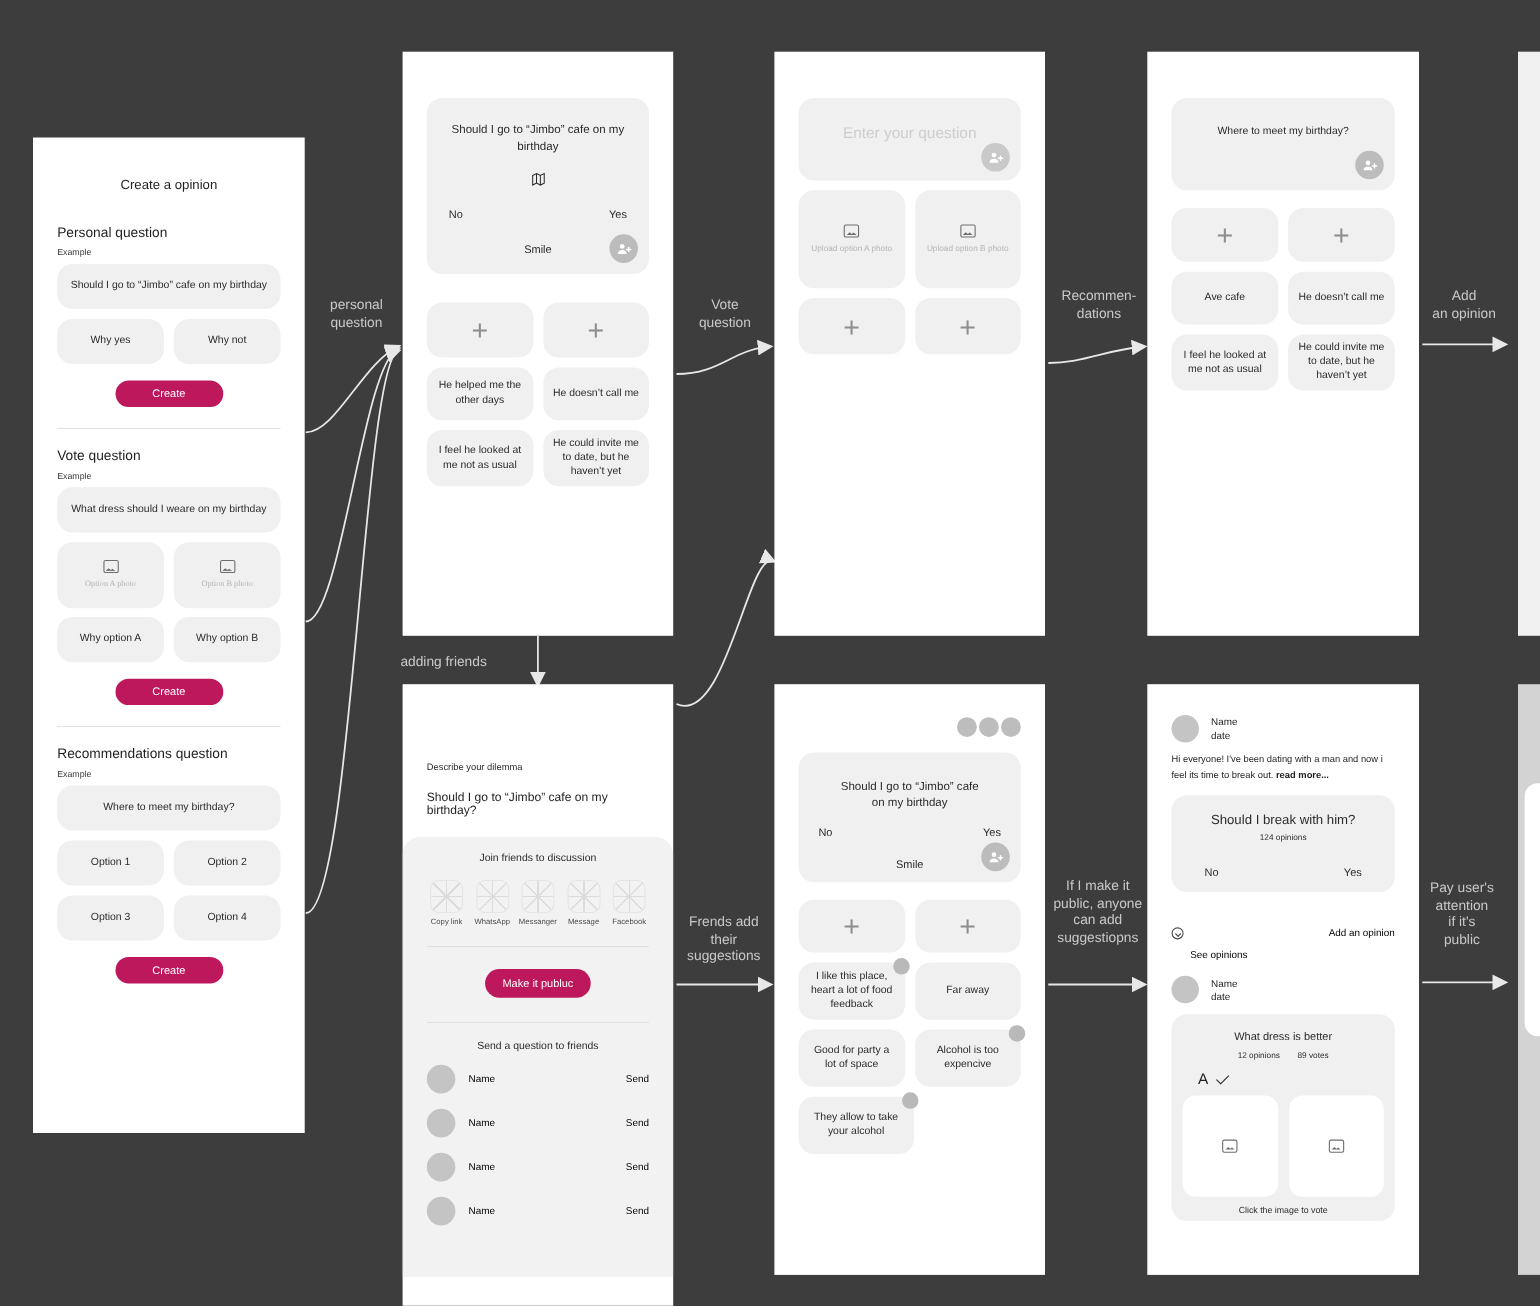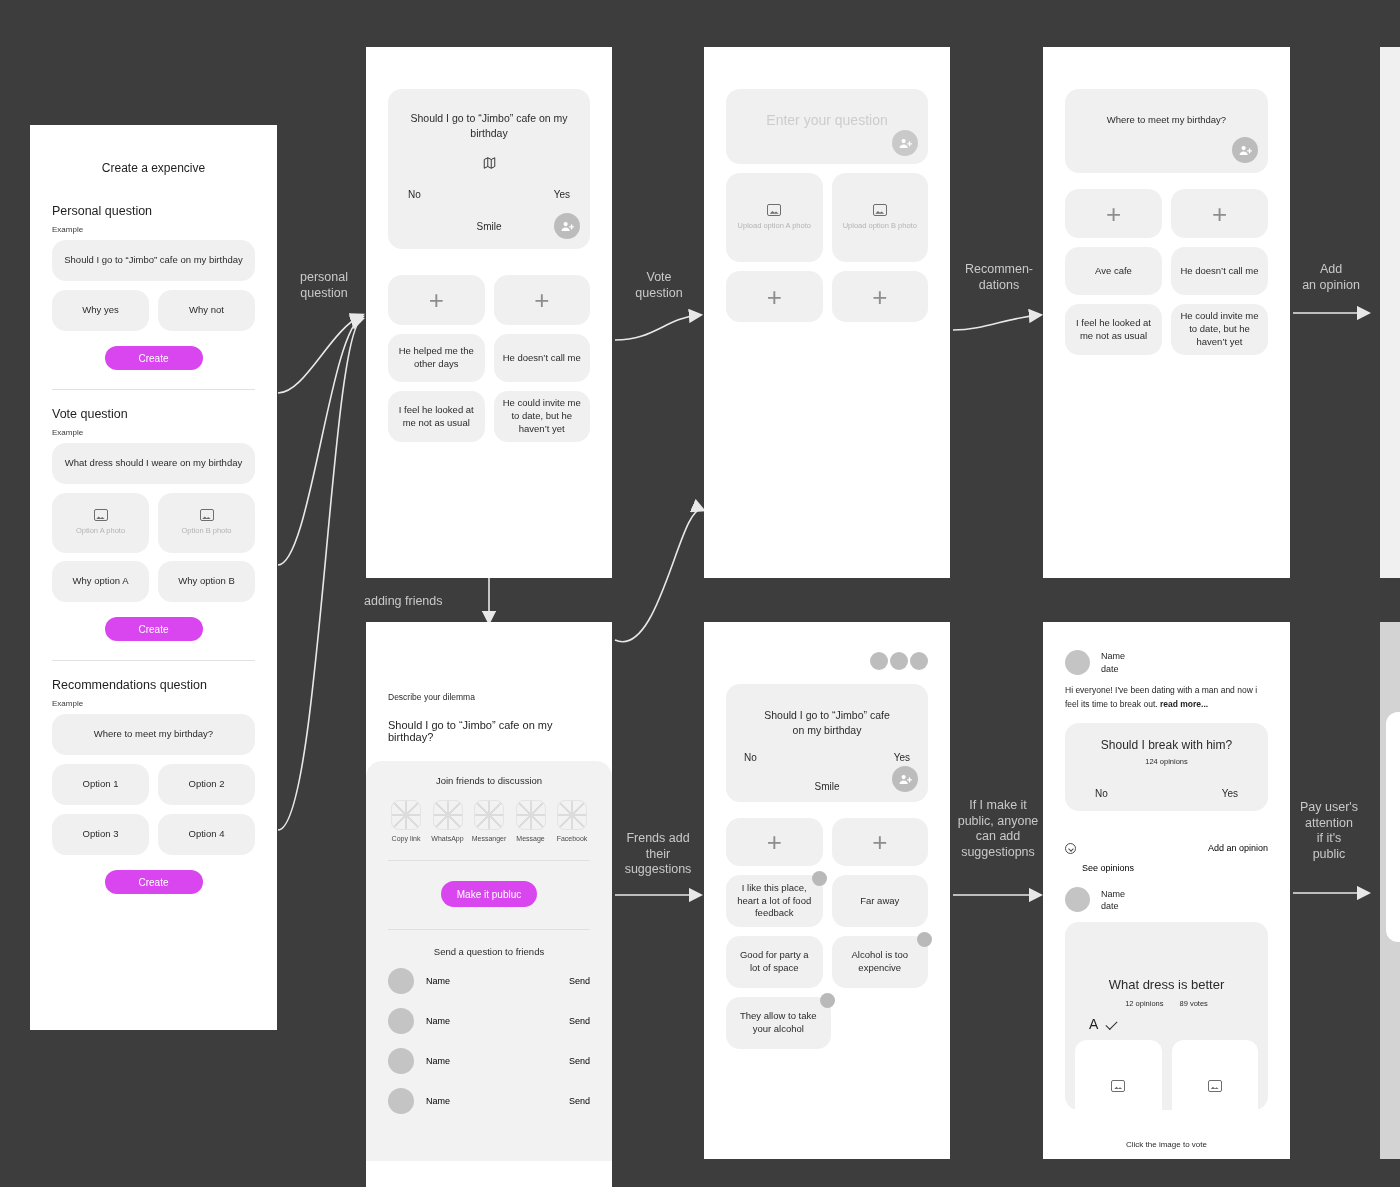--- a/index.html
+++ b/index.html
@@ -27,21 +27,21 @@
     align-items: center;
     justify-content: center;
     text-align: center;
     color: #2b2b2b;
     font-size: 9.5px;
     line-height: 1.35;
     padding: 6px 8px;
     position: relative;
   }
   .pill {
-    background: #d946ef;
+    background: #be185d;
     color: #ffffff;
     border-radius: 20px;
     display: flex; align-items: center; justify-content: center;
     font-size: 10px;
     height: 24px;
   }
   .plus {
     background: #f0f0f0; border-radius: 14px;
     display: flex; align-items: center; justify-content: center;
     color: #8e8e8e; font-size: 26px; font-weight: 300; line-height: 1;
@@ -136,42 +136,42 @@
 public, anyone
 can add
 suggestiopns</div>
   <div class="flow-label" style="left:1293px; top:800px; width:72px;">Pay user's
 attention
 if it's
 public</div>
 
   <div class="phone" style="left:30px; top:125px; width:247px; height:905px;">
     <div class="phone-inner" style="padding:36px 22px 0 22px;">
-      <div class="screen-title">Create a expencive</div>
+      <div class="screen-title">Create a opinion</div>
 
       <div style="margin-top:29px;">
         <div class="sec-title">Personal question</div>
         <div class="sec-example" style="margin-top:7px;">Example</div>
         <div class="card" style="height:41px; margin-top:6px;">Should I go to “Jimbo” cafe on my birthday</div>
         <div class="row2" style="margin-top:9px;">
           <div class="card" style="height:41px; flex:1;">Why yes</div>
           <div class="card" style="height:41px; flex:1;">Why not</div>
         </div>
         <div style="display:flex; justify-content:center; margin-top:15px;">
           <div class="pill" style="width:98px;">Create</div>
         </div>
       </div>
 
       <div class="divider" style="margin-top:19px;"></div>
 
       <div style="margin-top:17px;">
         <div class="sec-title">Vote question</div>
         <div class="sec-example" style="margin-top:7px;">Example</div>
         <div class="card" style="height:41px; margin-top:6px;">What dress should I weare on my birthday</div>
-        <div class="row2" style="margin-top:9px;">
+        <div class="row2" style="margin-top:9px;font-family:Liberation Serif, serif;">
           <div class="card col" style="height:60px; flex:1; justify-content:center;">
             <span class="imgph"></span>
             <span class="ph-label">Option A photo</span>
           </div>
           <div class="card col" style="height:60px; flex:1; justify-content:center;">
             <span class="imgph"></span>
             <span class="ph-label">Option B photo</span>
           </div>
         </div>
         <div class="row2" style="margin-top:8px;">
@@ -465,21 +465,21 @@
 
       <div style="display:flex; align-items:center; margin-top:14px;">
         <div class="avatar" style="width:25px; height:25px;"></div>
         <div style="margin-left:11px; line-height:1.35;">
           <div style="font-size:9px; color:#1f1f1f;">Name</div>
           <div style="font-size:9px; color:#1f1f1f;">date</div>
         </div>
       </div>
 
       <div class="card col" style="height:188px; justify-content:flex-start; padding:14px 10px 0 10px; margin-top:10px;">
-        <div style="font-size:13px;margin-top:40px;">What dress is better</div>
+        <div style="font-size:10px;">What dress is better</div>
         <div style="display:flex; gap:16px; margin-top:5px;">
           <span style="font-size:7.5px;">12 opinions</span>
           <span style="font-size:7.5px;">89 votes</span>
         </div>
         <div style="display:flex; align-items:center; align-self:flex-start; margin-left:14px; margin-top:6px;">
           <span style="font-size:14px; color:#1f1f1f;">A</span>
           <span style="display:inline-block; margin-left:8px; width:11px; height:6px; border-left:1.4px solid #2b2b2b; border-bottom:1.4px solid #2b2b2b; transform:rotate(-45deg);"></span>
         </div>
         <div style="display:flex; gap:10px; margin-top:6px; width:100%; justify-content:center;">
           <div style="width:96px; height:92px; background:#ffffff; border-radius:12px; display:flex; align-items:center; justify-content:center;">

